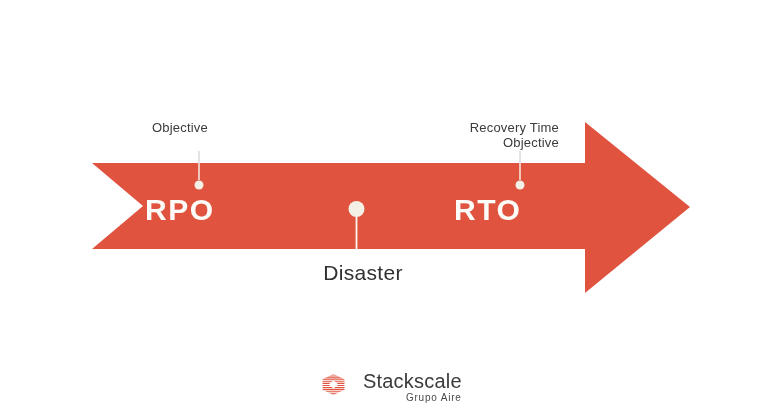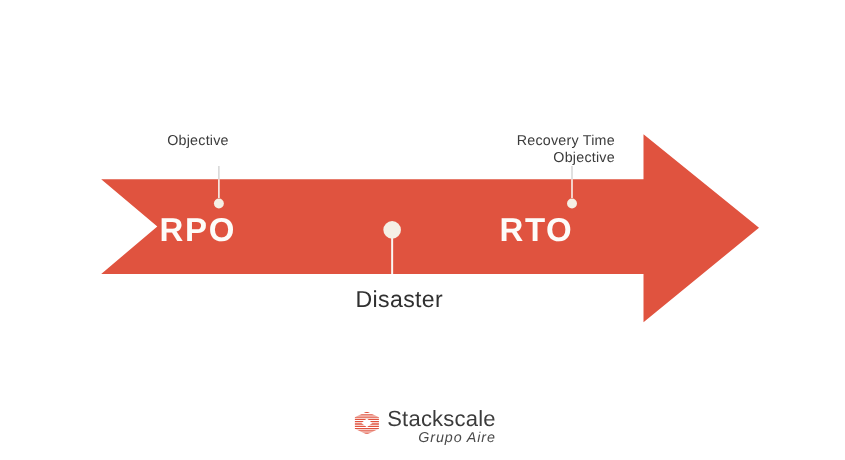--- a/index.html
+++ b/index.html
@@ -53,37 +53,36 @@
     font-size:21px;
     letter-spacing:0.3px;
     color:var(--disaster-text);
   }
 
   .logo{
     position:absolute;
     left:322px;top:371px;
     display:flex;
     align-items:flex-start;
-    gap:7px;
+    gap:18px;
   }
   .logo-icon{display:block;margin-top:3px;}
   .brand-col{display:flex;flex-direction:column;align-items:flex-end;}
   .brand-name{
     font-size:20px;
     line-height:20px;
     letter-spacing:0.2px;
     color:var(--brand-text);
   }
   .brand-sub{
-    font-size:13px;
+    font-size:10px;
     line-height:11px;
     letter-spacing:0.8px;
     color:var(--subbrand-text);
     margin-top:1px;
-    font-style:italic;
   }
 </style>
 </head>
 <body>
 
 <div class="canvas">
 
   <svg class="arrow-svg" viewBox="0 0 768 418" aria-hidden="true">
 
     <polygon points="92,163 585,163 585,122 690,207 585,293 585,249 92,249 143,206" style="fill:var(--arrow)"></polygon>

